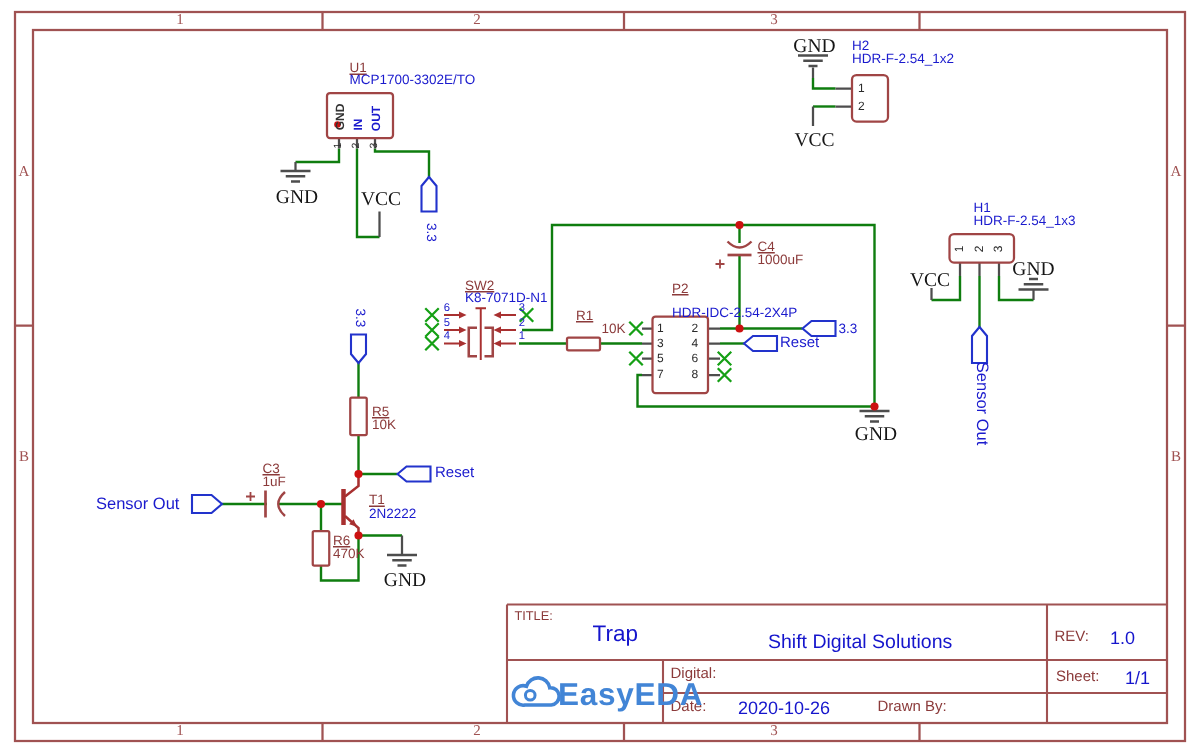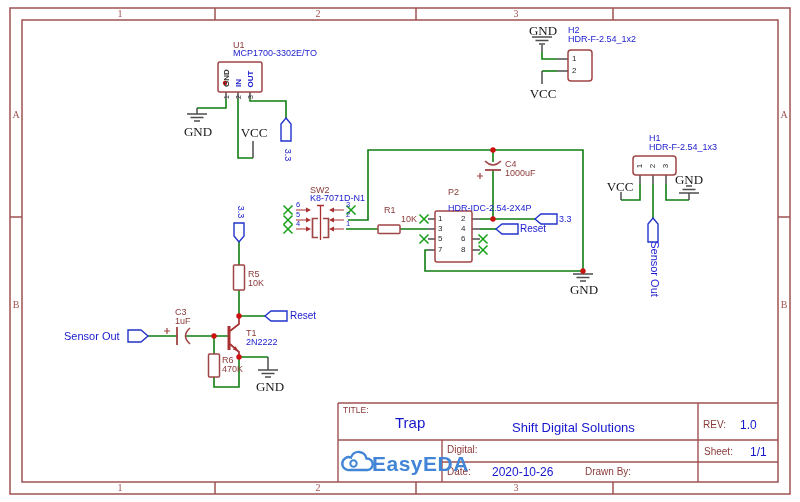--- a/index.html
+++ b/index.html
@@ -3,21 +3,21 @@
 <meta charset="utf-8">
 <style>
   html,body{margin:0;padding:0;background:#fff;}
   #stage{position:relative;width:800px;height:502px;background:#ffffff;overflow:hidden;
          font-family:"Liberation Sans",sans-serif;}
   #gfx{position:absolute;left:0;top:0;}
   .t{position:absolute;white-space:nowrap;line-height:1;}
   .c{transform:translate(-50%,-50%);}
   .r90{transform:translate(-50%,-50%) rotate(90deg);}
   .rm90{transform:translate(-50%,-50%) rotate(-90deg);}
-  .ref{color:#8b3a3a;font-size:9px;}
+  .ref{color:#8b3a3a;font-size:9px;text-decoration:underline;}
   .val{color:#8b3a3a;font-size:9px;}
   .mdl{color:#1a1acd;font-size:9px;}
   .net{font-family:"Liberation Serif",serif;font-size:13px;color:#161616;}
   .flag{color:#1a1acd;font-size:10px;}
   .pinno{color:#2a2a2a;font-size:8px;}
   .pinno-blue{color:#2222cc;font-size:7.5px;}
   .pname{font-size:8px;font-weight:700;color:#1a1acd;}
   .pname-dk{font-size:8px;font-weight:700;color:#333;}
   .zone{font-family:"Liberation Serif",serif;font-size:10px;color:#a05252;}
   .tbl-label{color:#8b3a3a;font-size:10px;}

